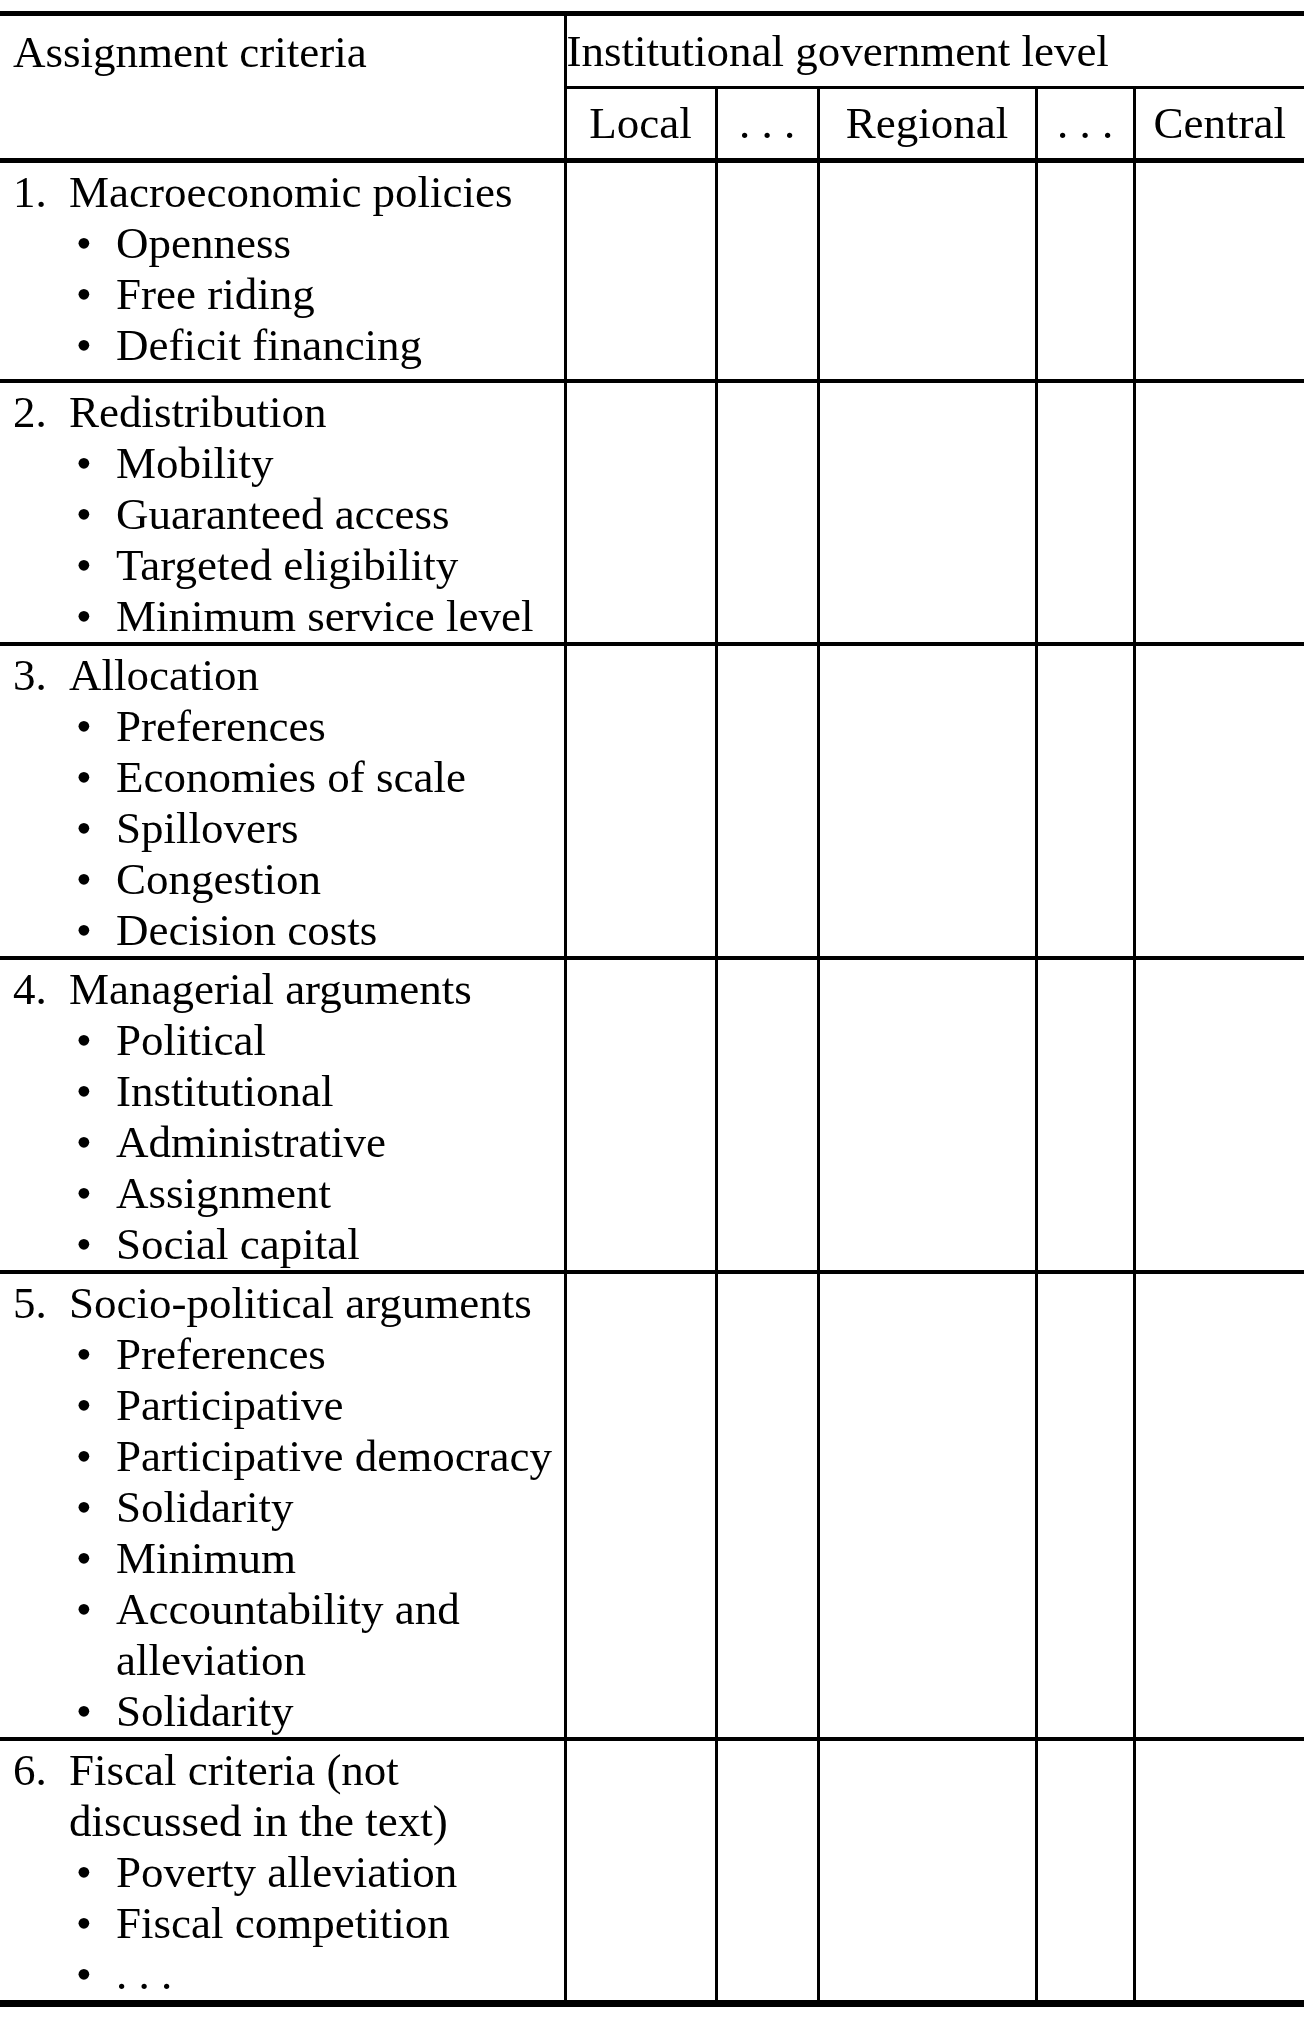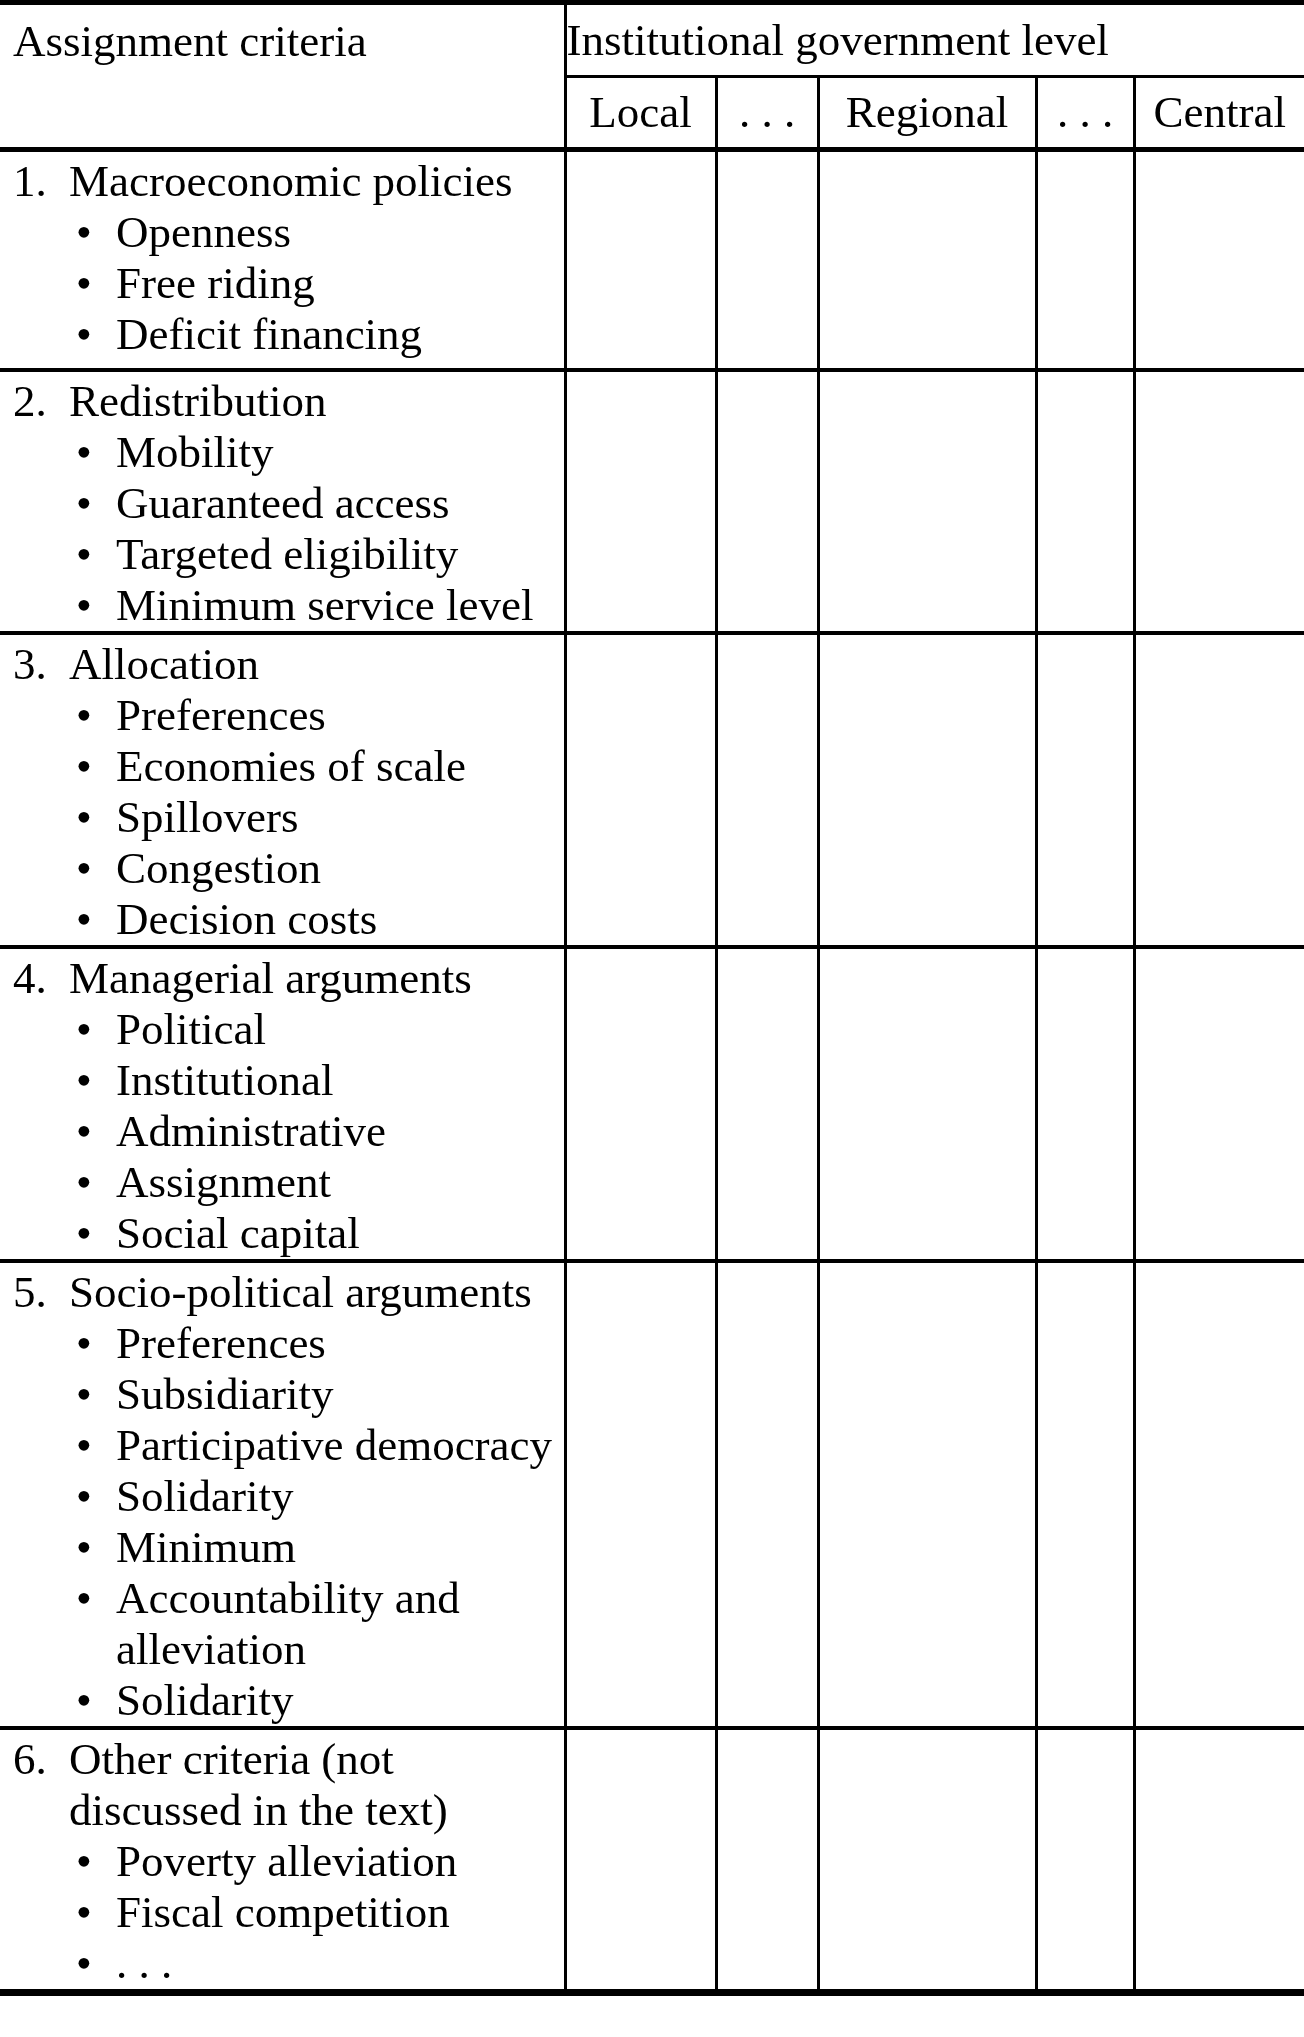--- a/index.html
+++ b/index.html
@@ -11,20 +11,21 @@
     color: #000000;
     font-family: "Liberation Serif", "DejaVu Serif", serif;
     font-size: 45px;
     line-height: 51px;
     overflow: hidden;
   }
   table.assign {
     border-collapse: collapse;
     table-layout: fixed;
     width: 1304px;
+    margin-top: 11px;
     padding-left: 24px;
   }
   th, td { padding: 0; font-weight: normal; box-sizing: border-box; }
 
   
   th.criteria-head {
     text-align: left;
     vertical-align: top;
     padding: 11px 0 0 13px;
     border-top: 5px solid #000;
@@ -266,21 +267,21 @@
             </div>
             <div class="bullet-line">
               <span class="dot">•</span>
               <div class="bullet-text">
                 <div>Preferences</div>
               </div>
             </div>
             <div class="bullet-line">
               <span class="dot">•</span>
               <div class="bullet-text">
-                <div>Subsidiarity</div>
+                <div>Participative</div>
               </div>
             </div>
             <div class="bullet-line">
               <span class="dot">•</span>
               <div class="bullet-text">
                 <div>Participative democracy</div>
               </div>
             </div>
             <div class="bullet-line">
               <span class="dot">•</span>
@@ -312,21 +313,21 @@
           <td class="grid-cell"></td>
           <td class="grid-cell"></td>
           <td class="grid-cell"></td>
           <td class="grid-cell last"></td>
         </tr>
         <tr class="body-row final" style="height: 265px;">
           <td class="criteria-cell">
             <div class="title-line">
               <span class="num">6.</span>
               <div class="title">
-                <div>Other criteria (not</div>
+                <div>Fiscal criteria (not</div>
                 <div>discussed in the text)</div>
               </div>
             </div>
             <div class="bullet-line">
               <span class="dot">•</span>
               <div class="bullet-text">
                 <div>Poverty alleviation</div>
               </div>
             </div>
             <div class="bullet-line">

